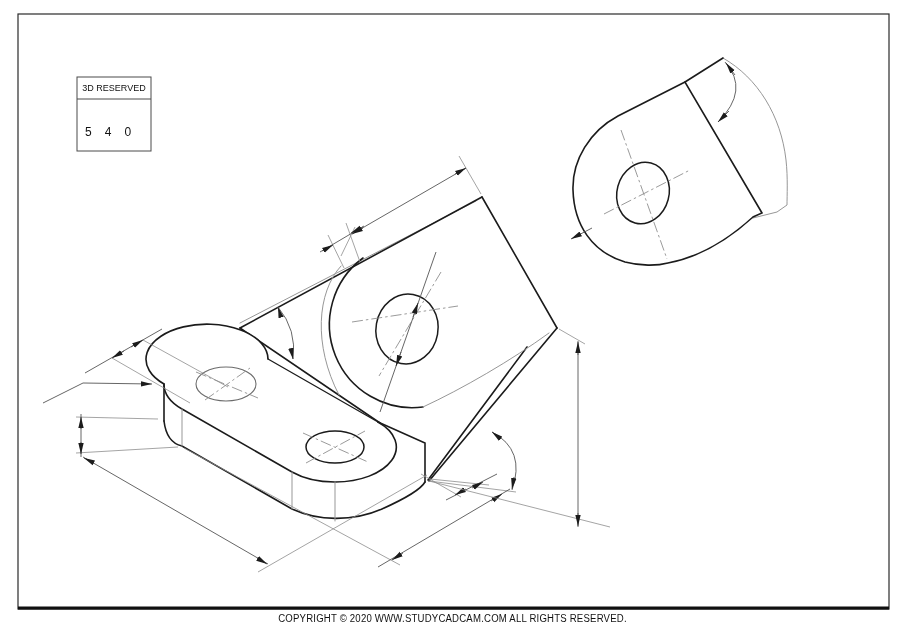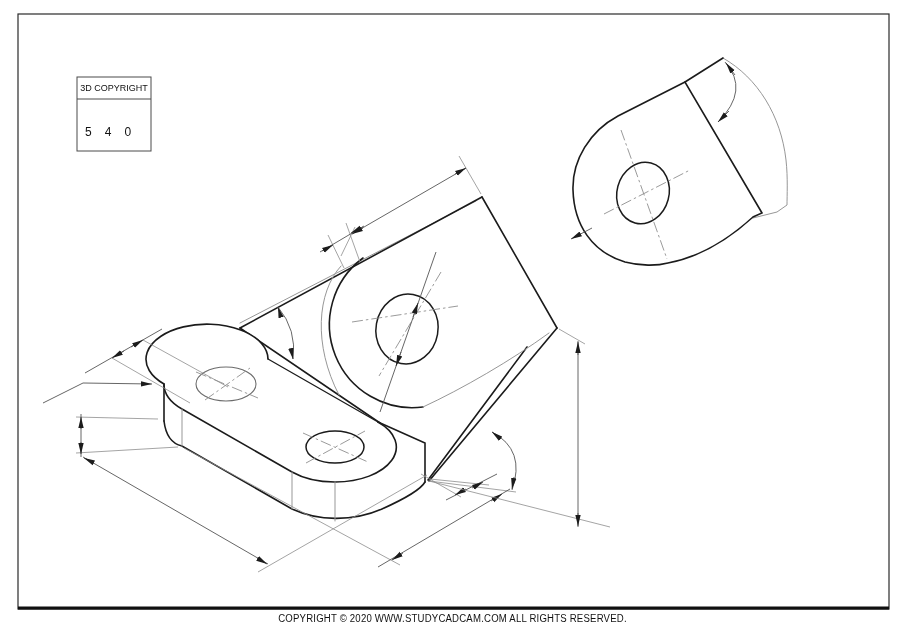--- a/index.html
+++ b/index.html
@@ -168,21 +168,21 @@
     <path class="c" d="M621,130 L667,259"></path>
     <g>
       <path class="d" d="M725,62 Q750,90 718,122"></path>
       <path class="d" d="M735,75 L726,63" marker-end="url(#ar)"></path>
       <path class="d" d="M729,111 L718,122" marker-end="url(#ar)"></path>
     </g>
     <path class="d" d="M592,228 L571,239" marker-end="url(#ar)"></path>
   </g>
 </svg>
 
-<div id="title-block-text">3D COPYRIGHT</div>
+<div id="title-block-text">3D RESERVED</div>
 
 <div id="title-block-code">
   <span>5</span>
   <span>4</span>
   <span>0</span>
 </div>
 
 <div id="copyright">COPYRIGHT © 2020 WWW.STUDYCADCAM.COM ALL RIGHTS RESERVED.</div>
 
 </div>

